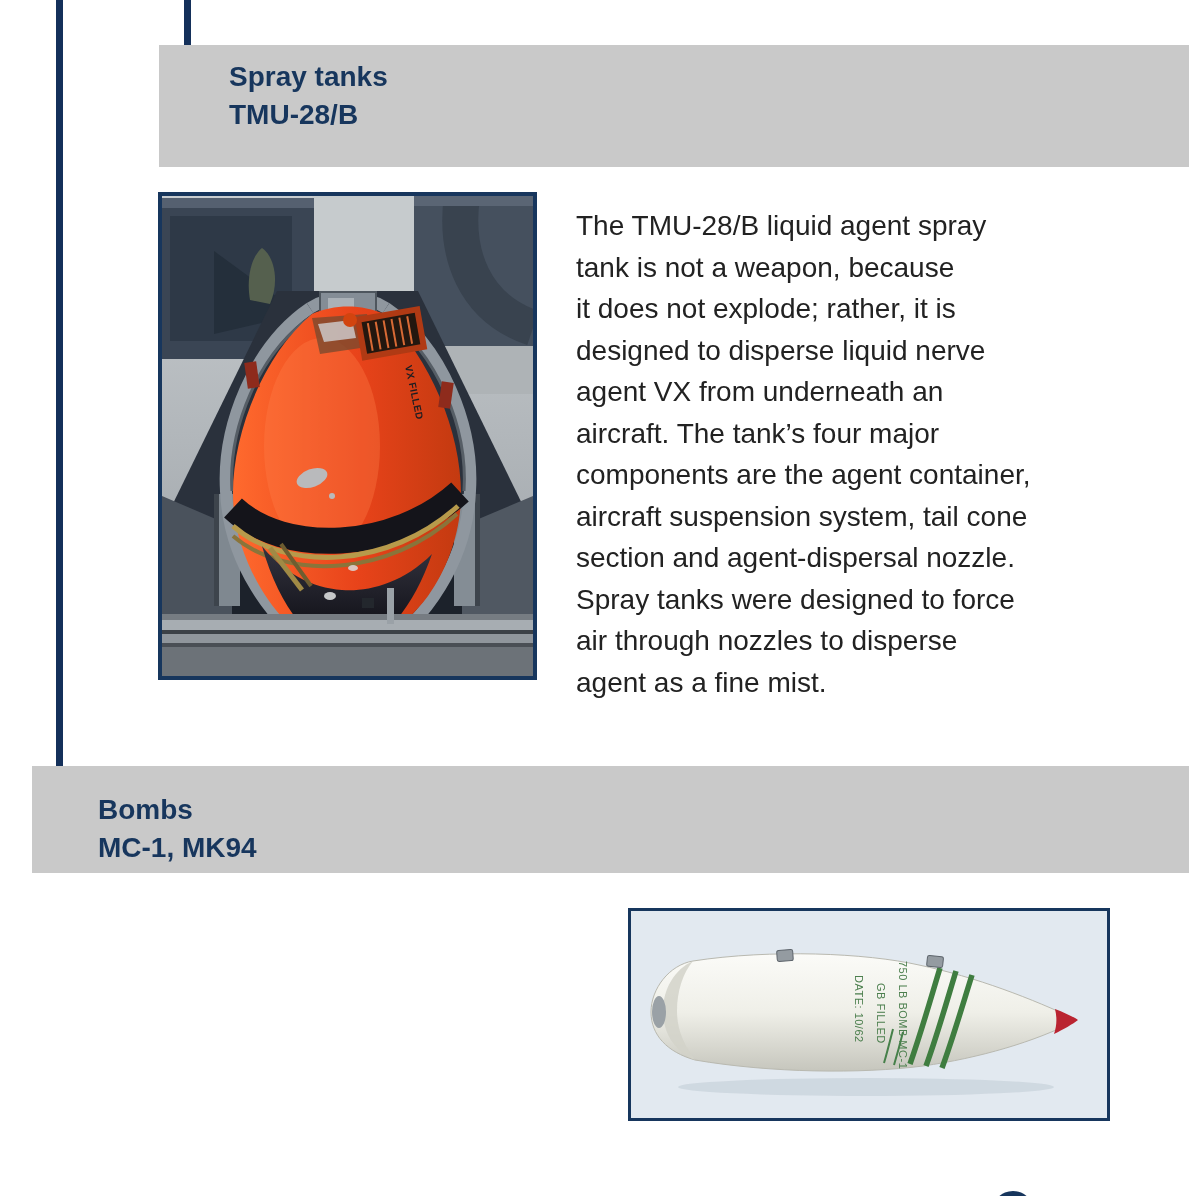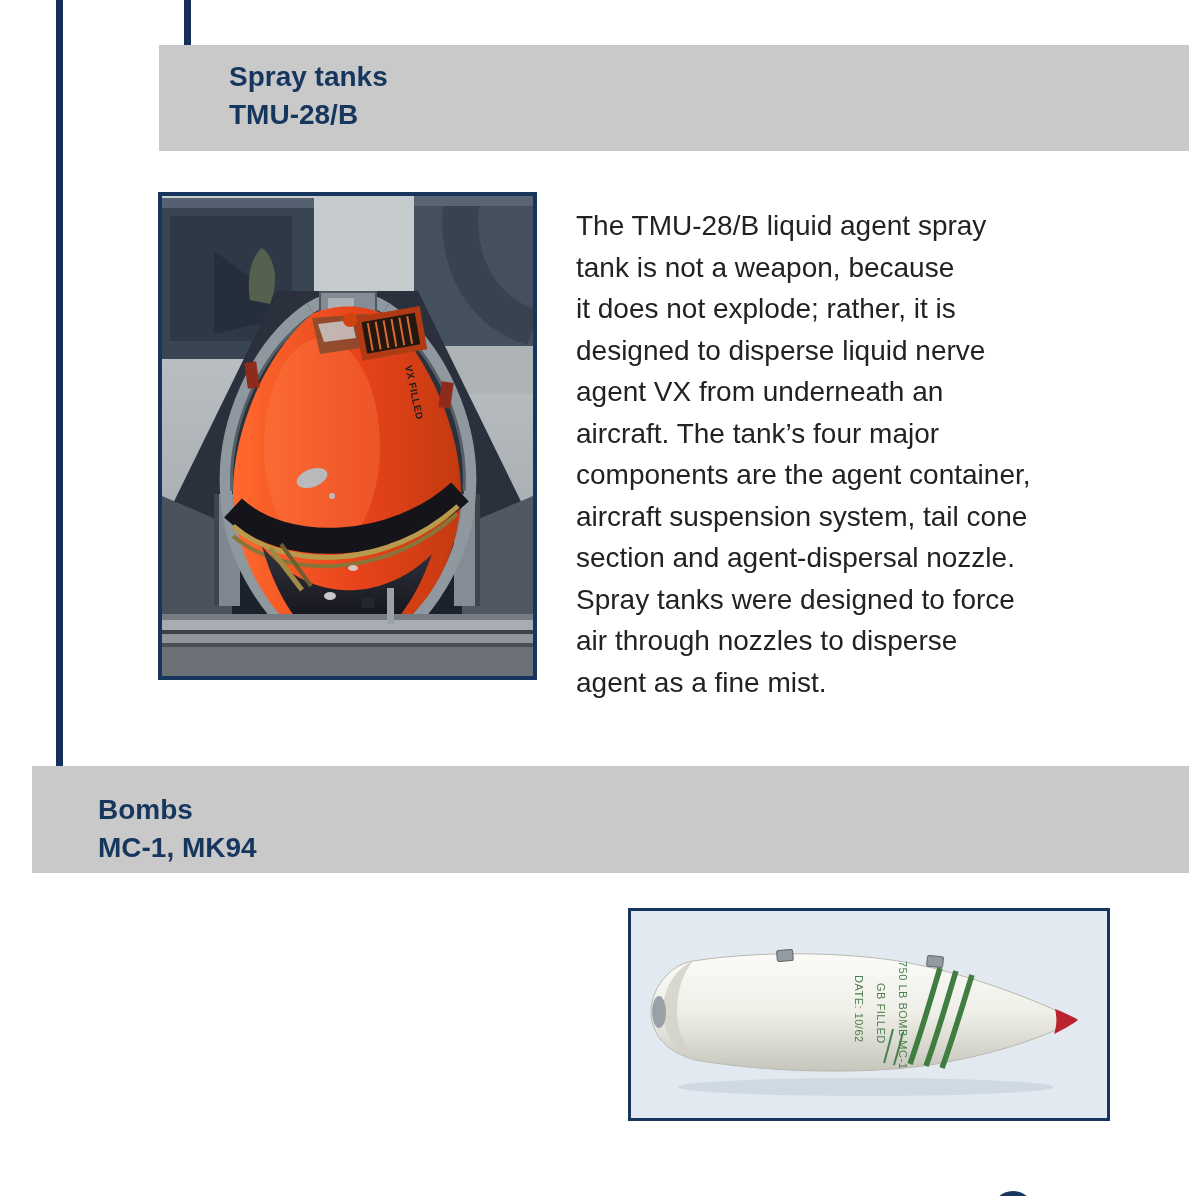--- a/index.html
+++ b/index.html
@@ -15,21 +15,21 @@
   .vline1{left:56px;width:7px;height:790px;}
   .vline2{left:184px;width:7px;height:72px;}
   .node{
     position:absolute;width:20px;height:20px;border-radius:50%;
     border:4px solid var(--line-navy);background:var(--node-fill);
     box-sizing:border-box;
   }
   .node1{left:178px;top:70px;}
   .node2{left:50px;top:788px;}
   .bar{position:absolute;background:var(--bar-gray);box-sizing:border-box;}
-  .bar1{left:159px;top:45px;width:1030px;height:106px;padding:13px 0 4px 70px;}
+  .bar1{left:159px;top:45px;width:1030px;height:122px;padding:13px 0 4px 70px;}
   .bar2{left:32px;top:766px;width:1185px;height:107px;padding:25px 0 0 66px;}
   .bar-heading{
     font-size:28px;font-weight:700;line-height:38px;color:var(--navy);
     white-space:pre-line;
   }
   .body-text{
     position:absolute;font-size:28px;line-height:41.5px;color:var(--body-text);
     white-space:pre-line;
     margin-top:20px;
   }

